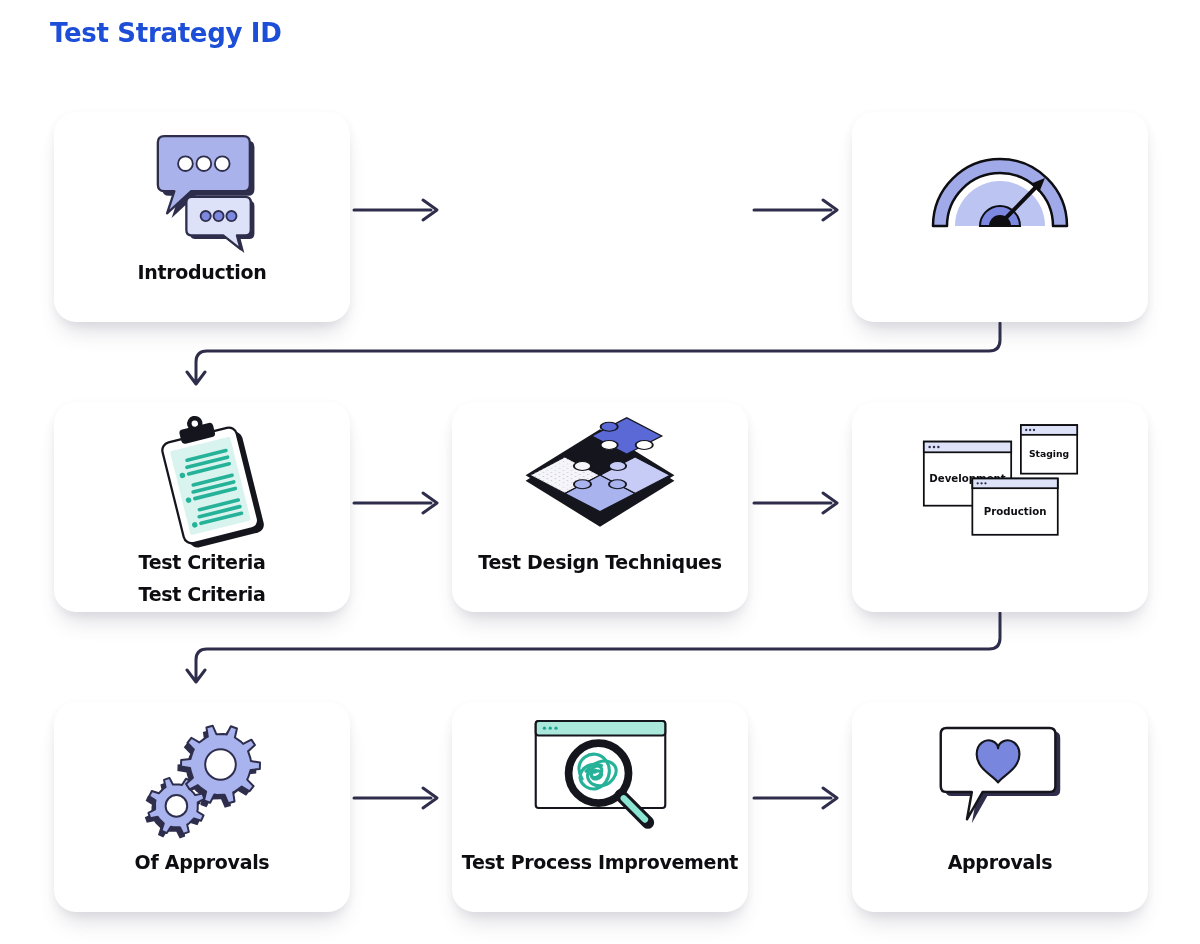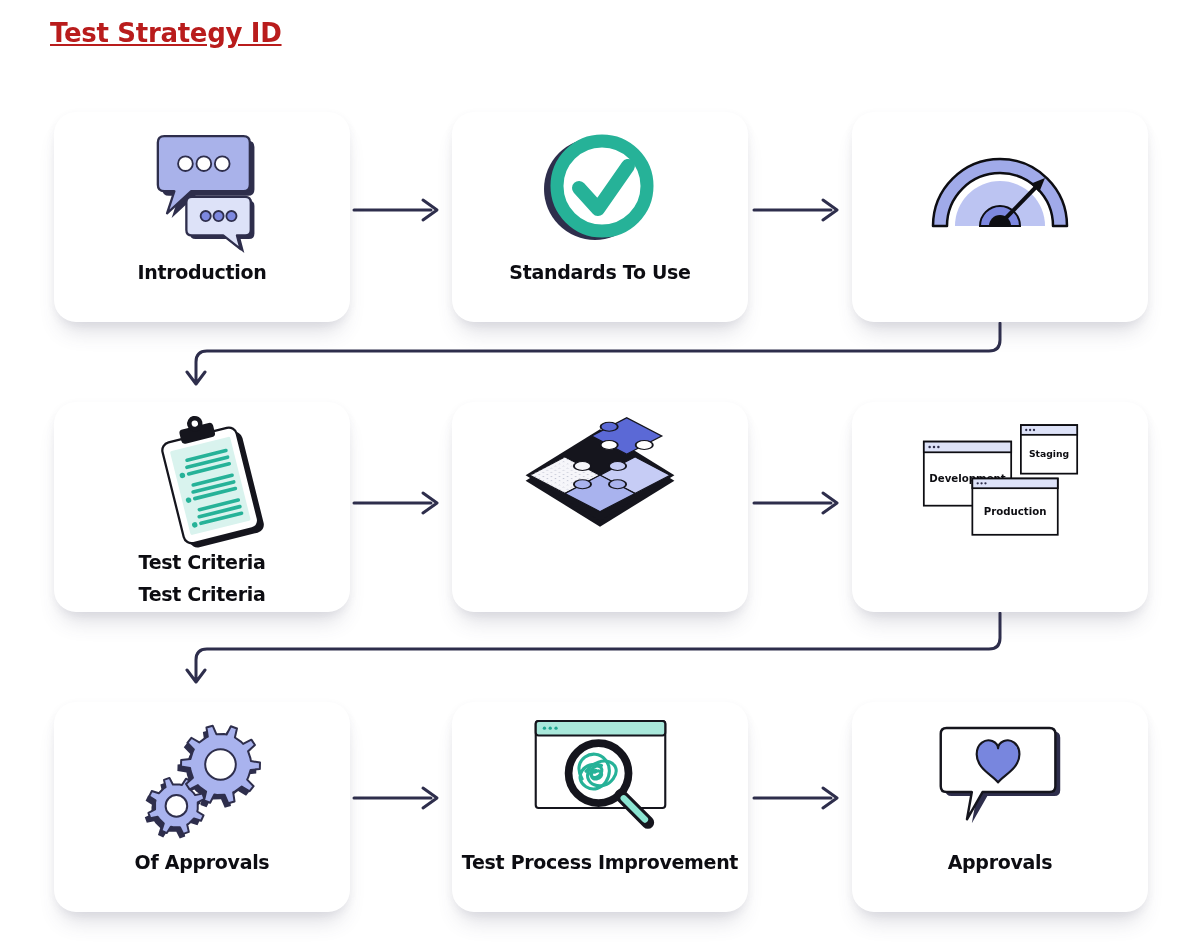--- a/index.html
+++ b/index.html
@@ -3,21 +3,21 @@
 <meta charset="utf-8">
 <style>
   html,body{margin:0;padding:0;background:#ffffff;}
   body{width:1200px;height:944px;position:relative;overflow:hidden;
        font-family:"DejaVu Sans","Liberation Sans",sans-serif;}
   .canvas{position:absolute;inset:0;}
 
   
   .hdr{position:absolute;left:50px;top:16px;z-index:3;}
   .strategy-id{font-size:26px;font-weight:800;color:#26B298;letter-spacing:.5px;line-height:34px;}
-  .page-title{font-size:26px;font-weight:800;color:#b91c1c;letter-spacing:-.3px;line-height:34px;margin:0;text-decoration:underline;}
+  .page-title{font-size:26px;font-weight:800;color:#1d4ed8;letter-spacing:-.3px;line-height:34px;margin:0;}
 
   
   .connectors{position:absolute;left:0;top:0;z-index:1;pointer-events:none;}
 
   
   .card{position:absolute;width:296px;height:210px;background:#fff;border-radius:22px;z-index:2;
         box-shadow:0 16px 22px -8px rgba(70,70,100,.20),0 3px 8px rgba(70,70,100,.07);
         display:flex;flex-direction:column;align-items:center;}
   .icon-wrap{height:132px;margin-top:10px;display:flex;align-items:center;justify-content:center;}
   .card-label{margin-top:2px;display:flex;flex-direction:column;align-items:center;
@@ -69,33 +69,20 @@
           <circle cx="107" cy="100" r="5.5" fill="#7D88E0" stroke="#2E2E4C" stroke-width="2"></circle>
         </g>
       </svg>
     </div>
     <div class="card-label">
       <span>Introduction</span>
       <span></span>
     </div>
   </div>
 
-  <div class="card" style="left:452px;top:112px">
-    <div class="icon-wrap">
-      <svg width="120" height="120" viewBox="0 0 120 120">
-        <circle cx="55" cy="61" r="51" fill="#2E2E4C"></circle>
-        <circle cx="62" cy="58" r="45" fill="#fff" stroke="#26B298" stroke-width="13"></circle>
-        <path d="M39 60 L58 81 L88 38" stroke="#26B298" stroke-width="14" fill="none" stroke-linecap="round" stroke-linejoin="round"></path>
-      </svg>
-    </div>
-    <div class="card-label">
-      <span>Standards To Use</span>
-      <span></span>
-    </div>
-  </div>
 
   <div class="card" style="left:852px;top:112px">
     <div class="icon-wrap">
       <svg width="150" height="84" viewBox="0 0 150 84">
         <path d="M8 80 A67 67 0 0 1 142 80 L128 80 A53 53 0 0 0 22 80 Z" fill="#A0AAE9" stroke="#0d0d12" stroke-width="2.5" stroke-linejoin="round"></path>
         <path d="M30 80 A45 45 0 0 1 120 80 Z" fill="#BCC4F2"></path>
         <path d="M55 80 A20 20 0 0 1 95 80 Z" fill="#7D88E0" stroke="#0d0d12" stroke-width="2"></path>
         <path d="M64 80 A11 11 0 0 1 86 80 Z" fill="#0d0d12"></path>
         <line x1="75" y1="78" x2="112" y2="40" stroke="#0d0d12" stroke-width="4"></line>
         <polygon points="120,32 114.2,46.2 105.8,37.8" fill="#0d0d12"></polygon>
@@ -158,20 +145,24 @@
           <circle cx="26" cy="0" r="9" fill="#A9B3EE"></circle>
         </g>
         <g transform="translate(118,40) scale(1,0.52) rotate(45)" stroke="#15151d" stroke-width="2" vector-effect="non-scaling-stroke">
           <rect x="-52" y="-52" width="52" height="52" fill="#5B69D6"></rect>
           <circle cx="-52" cy="-26" r="9" fill="#5B69D6"></circle>
           <circle cx="-26" cy="0" r="9" fill="#fff"></circle>
           <circle cx="0" cy="-26" r="9" fill="#fff"></circle>
         </g>
       </svg>
     </div>
+    <div class="card-label">
+      <span>Test Design Techniques</span>
+      <span></span>
+    </div>
   </div>
 
   <div class="card" style="left:852px;top:402px">
     <div class="icon-wrap">
       <svg width="165" height="117" viewBox="0 0 170 120">
         <g>
           <rect x="6" y="22" width="90" height="66" fill="#fff" stroke="#0d0d12" stroke-width="1.8"></rect>
           <rect x="6" y="22" width="90" height="11" fill="#DDE2F8" stroke="#0d0d12" stroke-width="1.8"></rect>
           <circle cx="12" cy="27.5" r="1.3" fill="#2E2E4C"></circle>
             <circle cx="16.5" cy="27.5" r="1.3" fill="#2E2E4C"></circle>

